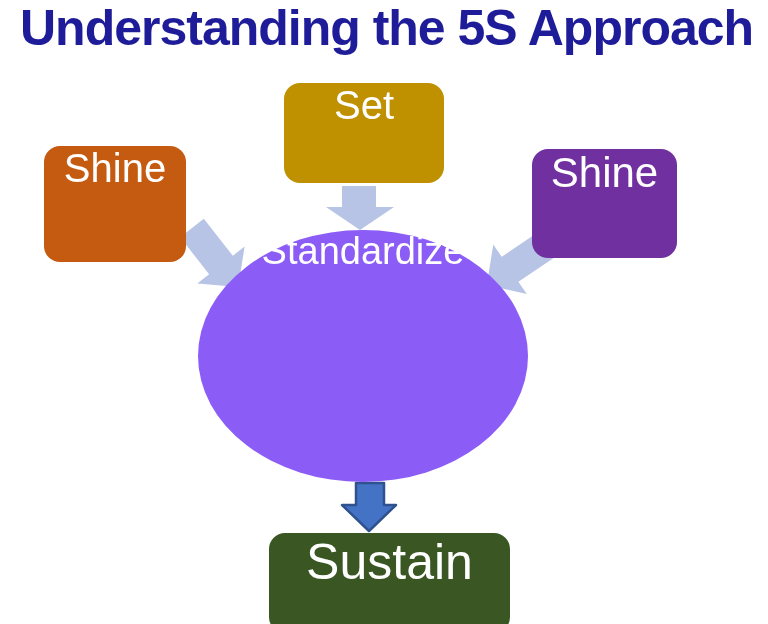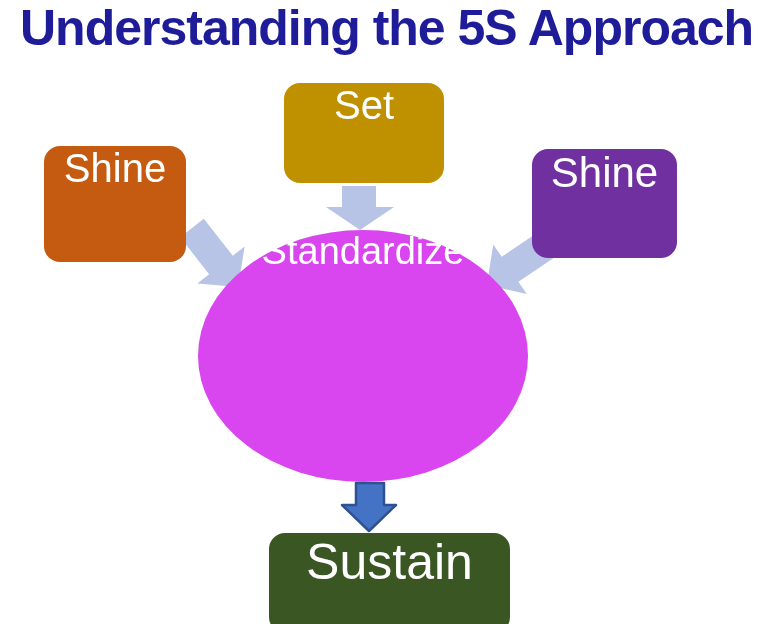--- a/index.html
+++ b/index.html
@@ -58,21 +58,21 @@
   </div>
 
   <div class="node rounded node-set" style="background: rgb(191, 144, 0);">
     <span>Set</span>
   </div>
 
   <div class="node rounded node-shine" style="background: rgb(112, 48, 160);">
     <span>Shine</span>
   </div>
 
-  <div class="node node-standardize" style="background: #d946ef;">
+  <div class="node node-standardize" style="background: #8b5cf6;">
     <span>Standardize</span>
   </div>
 
   <div class="node node-sustain" style="background: rgb(58, 86, 35);">
     <span>Sustain</span>
   </div>
 
 </div>
 
 </body></html>

